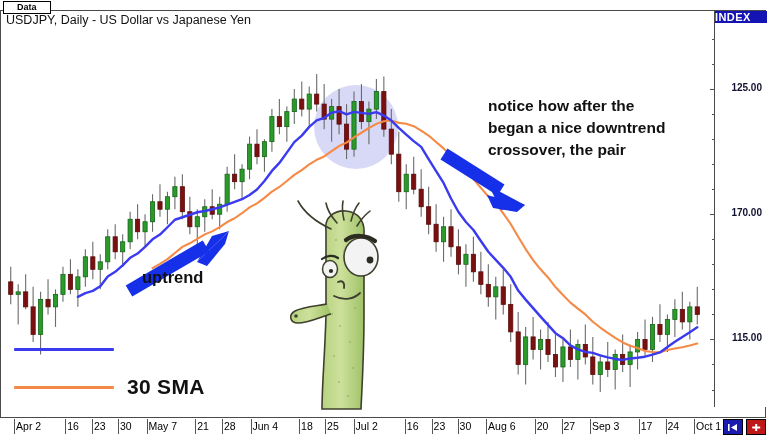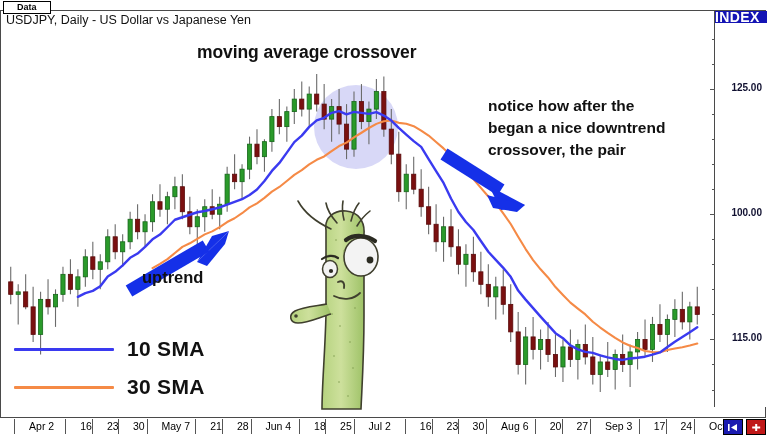--- a/index.html
+++ b/index.html
@@ -18,29 +18,29 @@
   
   .chart-title{position:absolute;left:6px;top:13px;font-size:12.5px;color:#111;white-space:nowrap;z-index:30;}
 
   
   .plot{position:absolute;left:1px;top:22px;width:713px;height:386px;overflow:hidden;}
   .plot svg{display:block;}
 
   
   .yaxis{position:absolute;left:714px;top:11px;width:52px;height:396px;border-left:1px solid #4a4a4a;box-sizing:border-box;background:#fff;}
   .index-hdr{position:absolute;left:0;top:0;width:52px;height:12px;background:#1414b4;color:#fff;
-             font-size:14px;font-weight:bold;letter-spacing:.4px;padding-right:21px;
+             font-size:11px;font-weight:bold;letter-spacing:.4px;padding-right:21px;
              box-sizing:border-box;line-height:12px;}
   .ylab{position:absolute;right:4px;font-size:10px;font-weight:bold;color:#101030;margin-left:8px;}
   .ytick{position:absolute;left:-5px;width:5px;height:1px;background:#555;}
   .ytick.minor{left:-3px;width:3px;}
 
   
   .xaxis{position:absolute;left:0;top:418px;width:766px;height:18px;}
-  .xlab{position:absolute;top:1px;font-size:10.5px;color:#000;white-space:nowrap;padding-left:14px;
+  .xlab{position:absolute;top:1px;font-size:10.5px;color:#000;white-space:nowrap;padding-left:1px;
         border-left:1px solid #555;line-height:15px;height:15px;}
 
   
   .btns{position:absolute;right:2px;top:419px;display:flex;gap:3px;}
   .btn{width:18px;height:14px;border:1px solid #000;display:flex;align-items:center;justify-content:center;}
   .btn.blue{background:#1a1ab0;}
   .btn.red{background:#c01818;}
   .btn svg{display:block;}
 
   
@@ -324,48 +324,46 @@
         <circle cx="71" cy="172" r="1"></circle>
       <circle cx="57" cy="186" r="1"></circle>
         <circle cx="66" cy="200" r="1"></circle>
       <circle cx="50" cy="118" r="1"></circle>
         <circle cx="73" cy="112" r="1"></circle>
       <circle cx="62" cy="55" r="1"></circle>
         <circle cx="54" cy="44" r="1"></circle>
     </g>
   </svg>
 
-  <div class="ann ann-cross">moving average crossover</div>
 
   <div class="ann ann-down">
     <div>notice how after the</div>
     <div>began a nice downtrend</div>
     <div>crossover, the pair</div>
   </div>
 
   <div class="ann ann-up">uptrend</div>
 
   <div class="legend">
     <div class="lg-row">
       <span class="lg-line blue"></span>
-      <span class="lg-txt">10 SMA</span>
     </div>
     <div class="lg-row">
       <span class="lg-line orange"></span>
       <span class="lg-txt">30 SMA</span>
     </div>
   </div>
 
   <div class="yaxis">
     <div class="index-hdr">INDEX</div>
     <div id="yticks">
         <div class="ytick" style="top:78.1px"></div>
         <div class="ylab" style="top:71.1px">125.00</div>
         <div class="ytick" style="top:203.2px"></div>
-        <div class="ylab" style="top:196.2px">100.00</div>
+        <div class="ylab" style="top:196.2px">170.00</div>
         <div class="ytick" style="top:328.4px"></div>
         <div class="ylab" style="top:321.4px">115.00</div>
         <div class="ytick minor" style="top:378.5px"></div>
         <div class="ytick minor" style="top:353.4px"></div>
         <div class="ytick minor" style="top:303.4px"></div>
         <div class="ytick minor" style="top:278.3px"></div>
         <div class="ytick minor" style="top:253.3px"></div>
         <div class="ytick minor" style="top:228.3px"></div>
         <div class="ytick minor" style="top:178.2px"></div>
         <div class="ytick minor" style="top:153.2px"></div>

